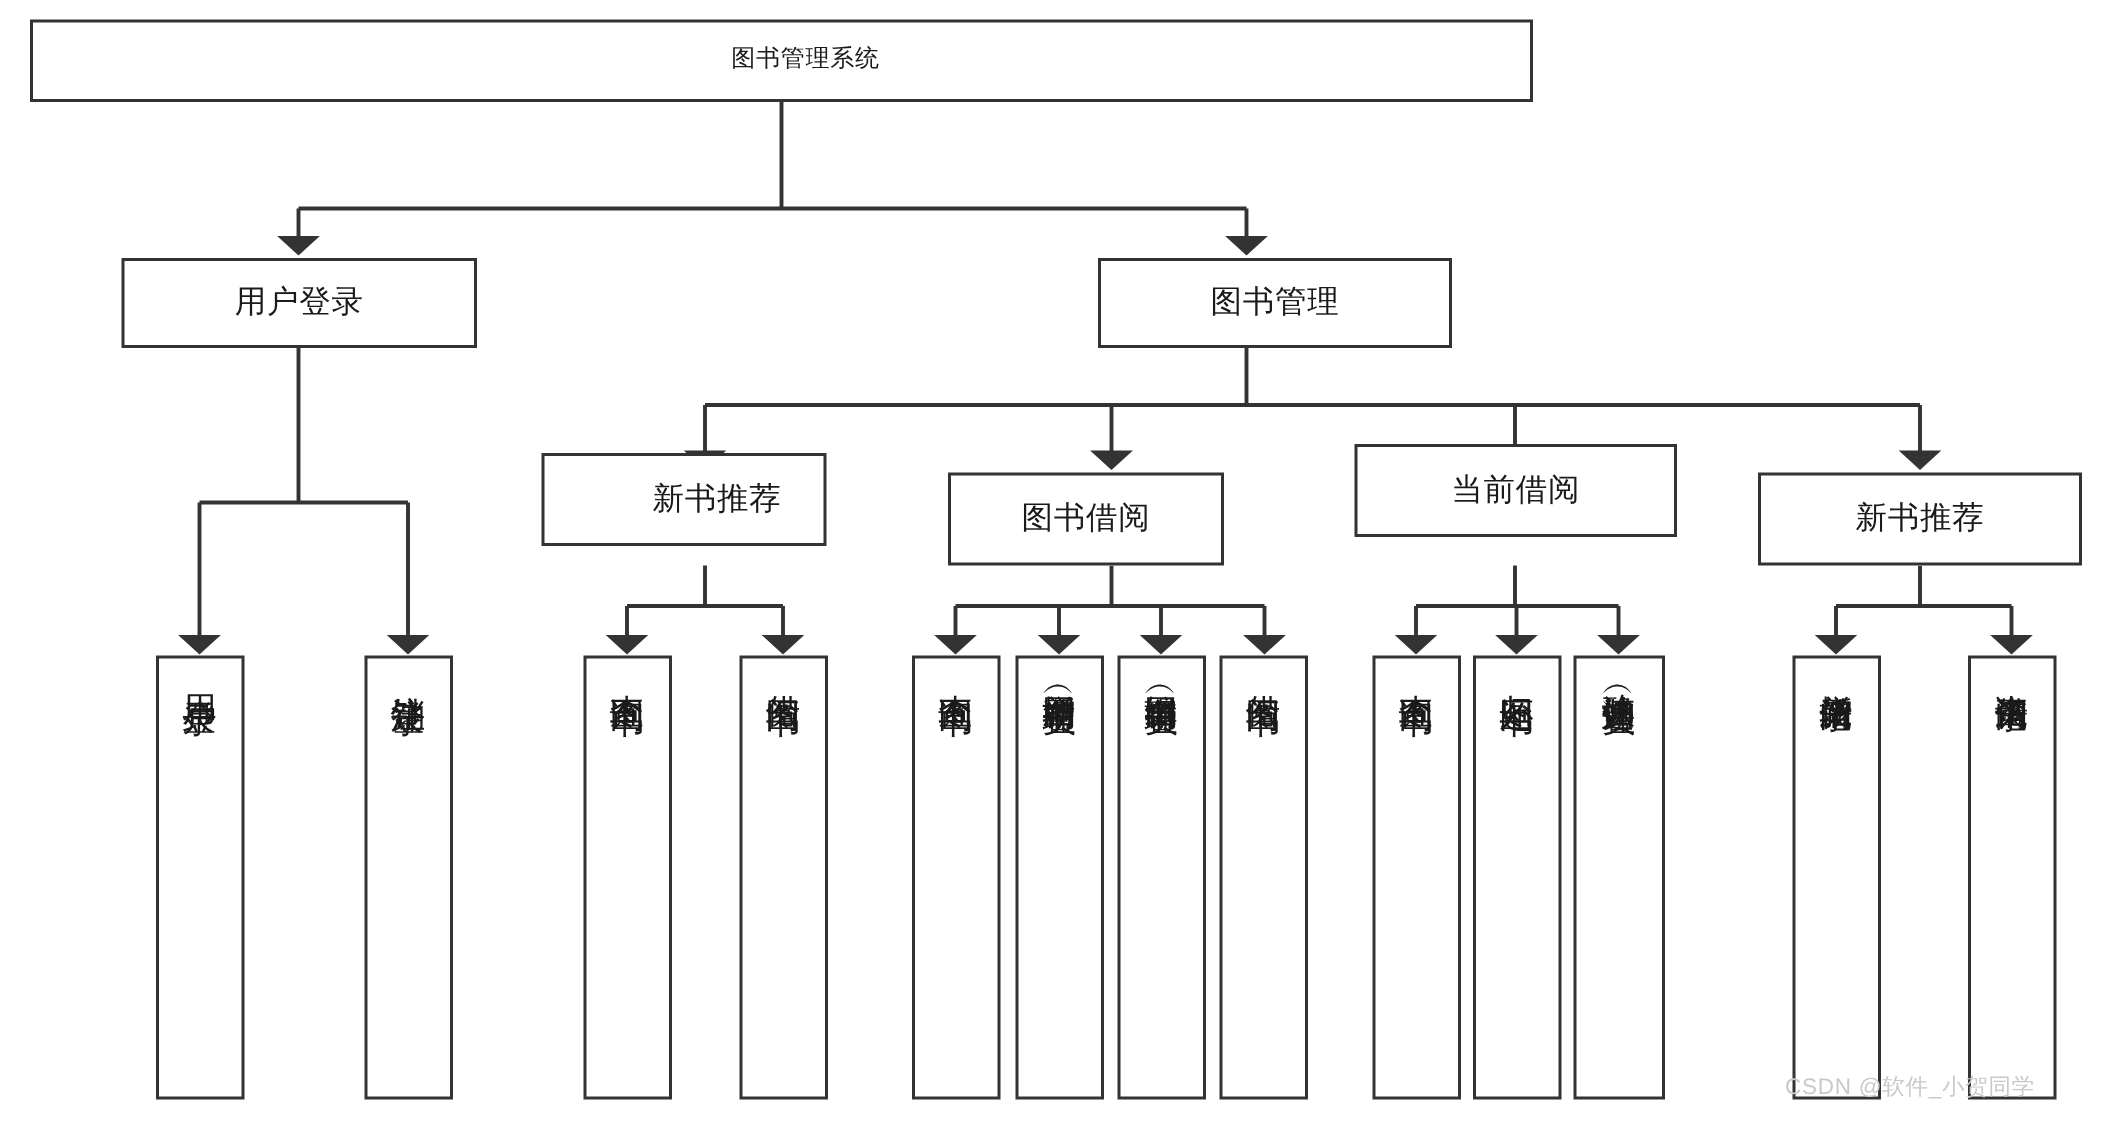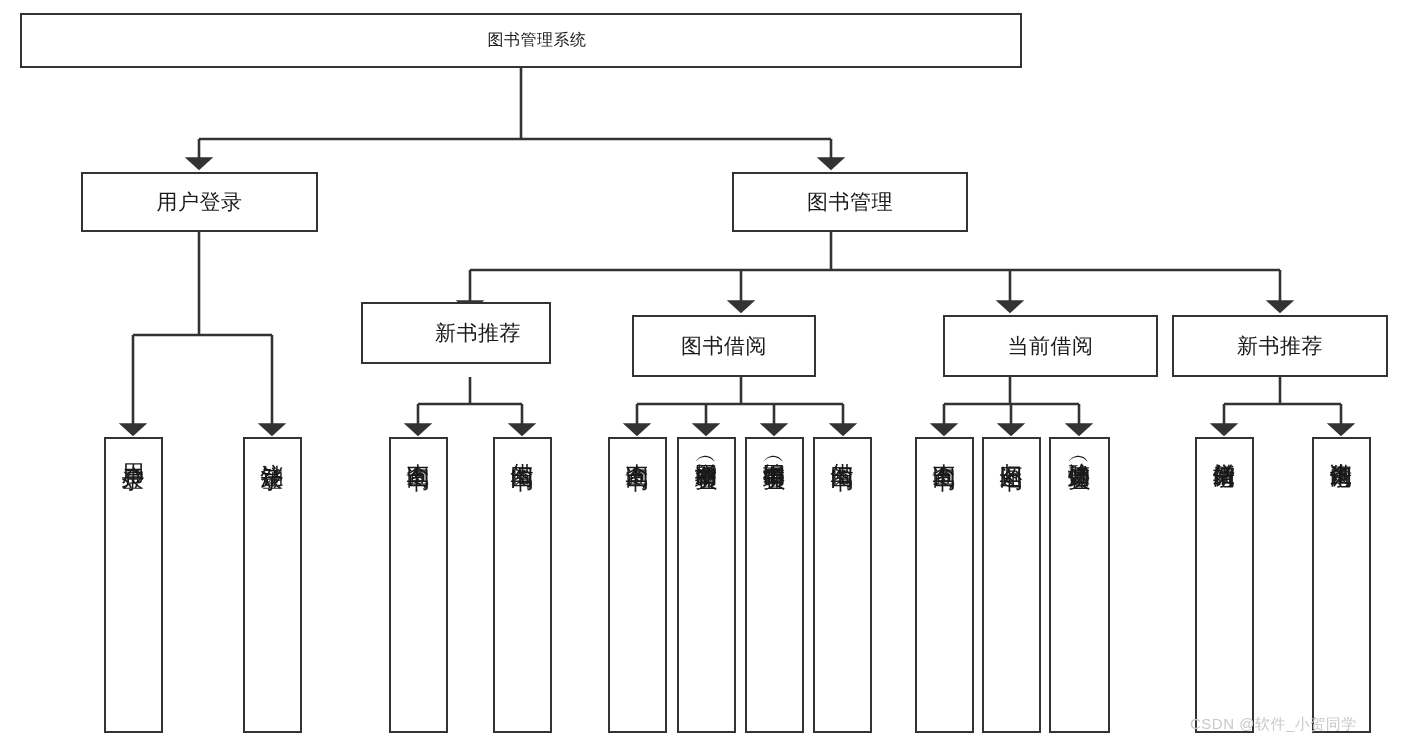--- a/index.html
+++ b/index.html
@@ -139,21 +139,21 @@
   <div class="node horiz" style="left:711px; top:172px; width:236px; height:60px;margin-left:21px;">
     <span class="lbl">图书管理</span>
   </div>
 
   <div class="node horiz" style="left:361px; top:302px; width:190px; height:62px;padding-left:44px;">
     <span class="lbl">新书推荐</span>
   </div>
   <div class="node horiz" style="left:632px; top:315px; width:184px; height:62px;">
     <span class="lbl">图书借阅</span>
   </div>
-  <div class="node horiz" style="left:903px; top:315px; width:215px; height:62px;margin-left:40px;">
+  <div class="node horiz" style="left:903px; top:296px; width:215px; height:62px;">
     <span class="lbl">当前借阅</span>
   </div>
   <div class="node horiz" style="left:1172px; top:315px; width:216px; height:62px;">
     <span class="lbl">新书推荐</span>
   </div>
 
   <div class="node vert" style="left:104px; top:437px; width:59px; height:296px;">
     <span class="lbl">用户登录</span>
   </div>
   <div class="node vert" style="left:243px; top:437px; width:59px; height:296px;">

